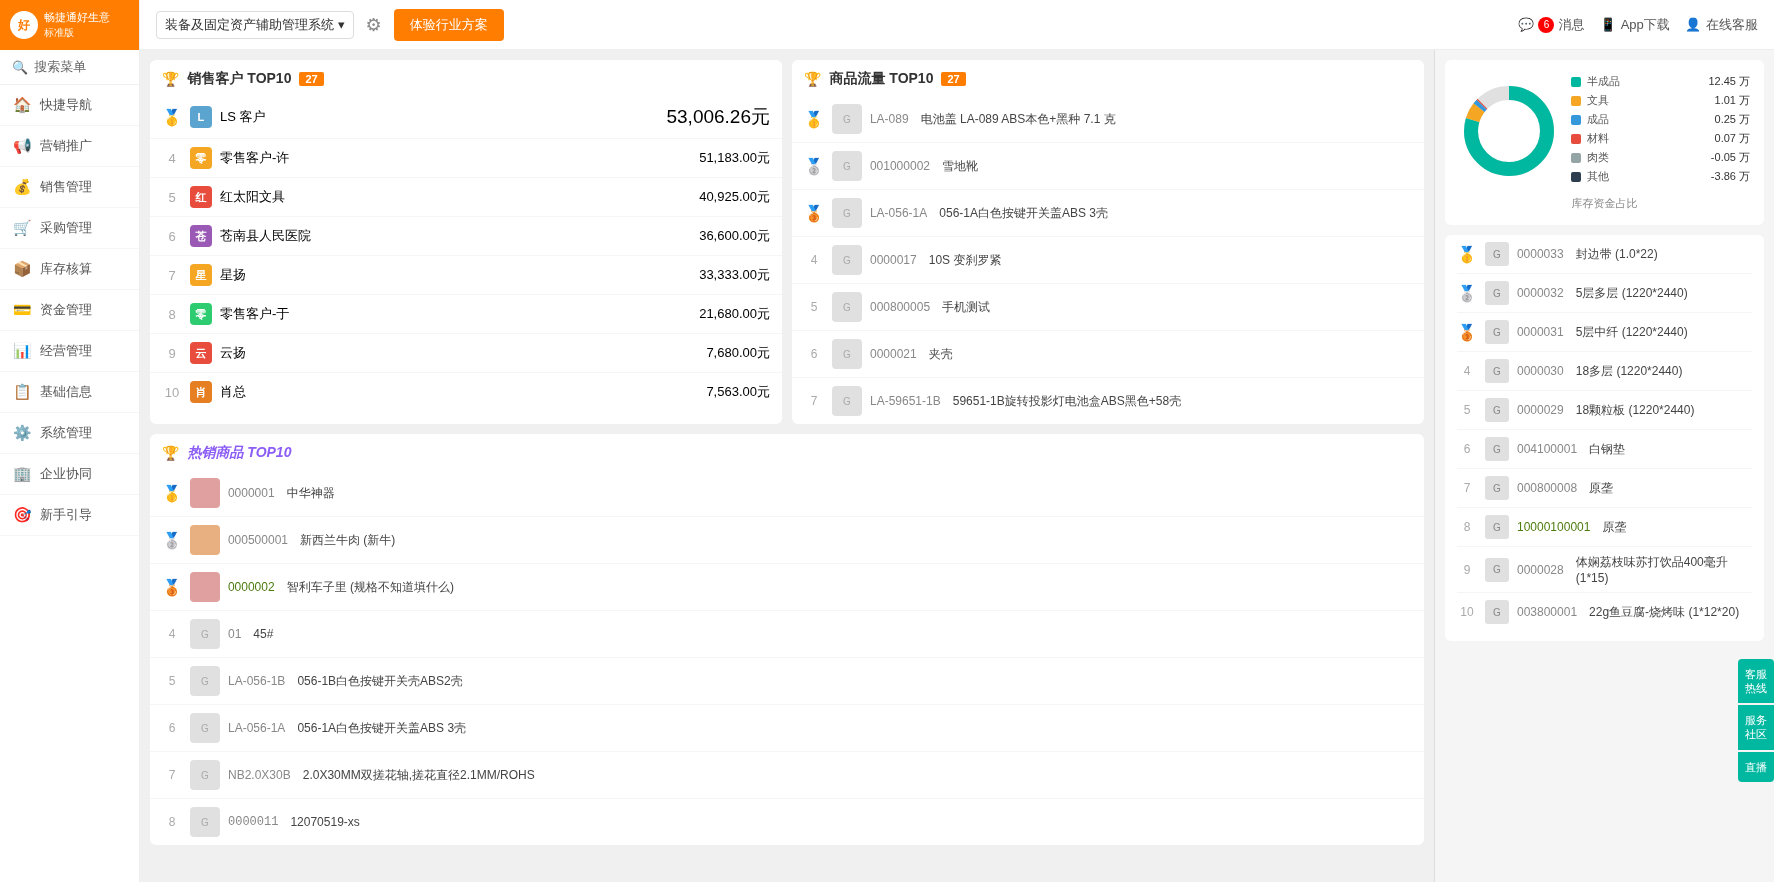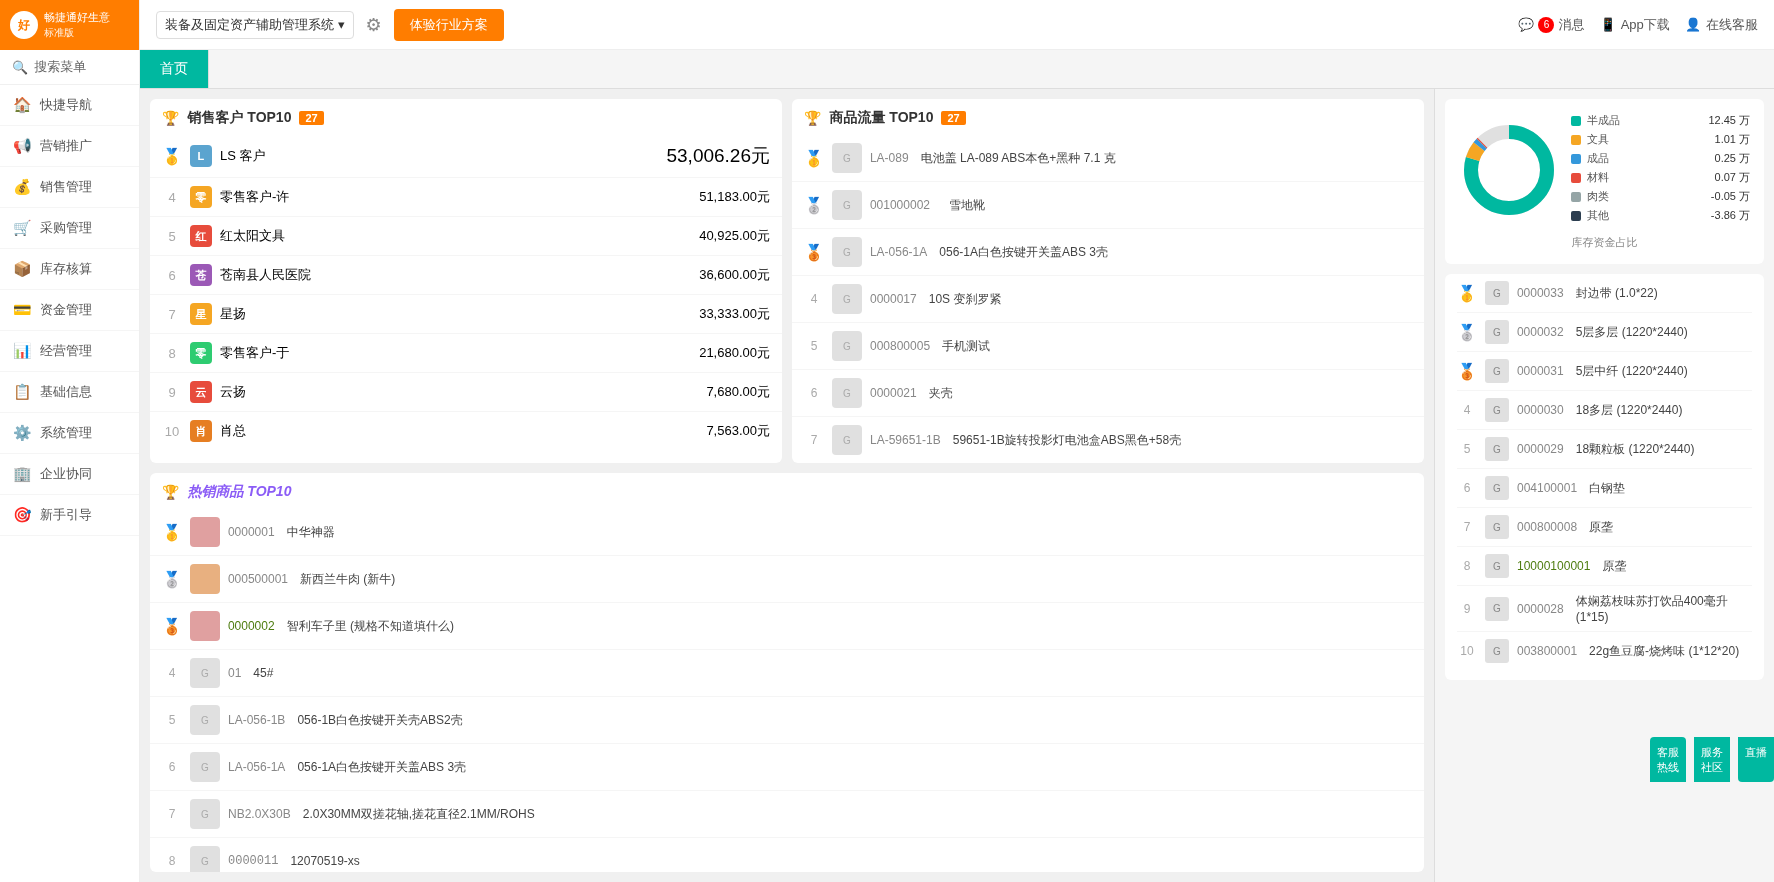--- a/index.html
+++ b/index.html
@@ -301,21 +301,22 @@
     .medal-gold { color: #f5a623; font-size: 16px; }
     .medal-silver { color: #aaa; font-size: 16px; }
     .medal-bronze { color: #cd7f32; font-size: 16px; }
 
     
     .float-buttons {
       position: fixed;
       right: 0;
       bottom: 100px;
       display: flex;
-      gap: 8px;
+      flex-direction: column;
+      gap: 2px;
     }
     .float-btn {
       background: #00b8a0;
       color: #fff;
       padding: 8px 6px;
       font-size: 11px;
       text-align: center;
       cursor: pointer;
       width: 36px;
       line-height: 1.3;
@@ -437,23 +438,20 @@
         <span>📱</span>
         <span>App下载</span>
       </div>
       <div class="topbar-right-item">
         <span>👤</span>
         <span>在线客服</span>
       </div>
     </div>
   </div>
 
-  <div class="nav-tabs">
-    <div class="nav-tab active">首页</div>
-  </div>
 
   <div class="content">
 
     <div class="content-left">
       <div class="two-col">
 
         <div class="card col-half">
           <div class="section-header">
             <span style="color:#f5a623;">🏆</span>
             <span style="font-size:14px;font-weight:bold;color:#333;">销售客户 TOP10</span>
@@ -528,21 +526,21 @@
           <div>
             <div class="product-row">
               <span class="medal-gold">🥇</span>
               <div class="img-placeholder-sm">G</div>
               <span style="color:#888;margin-right:4px;">LA-089</span>
               <span>电池盖 LA-089 ABS本色+黑种 7.1 克</span>
             </div>
             <div class="product-row">
               <span class="medal-silver">🥈</span>
               <div class="img-placeholder-sm">G</div>
-              <span style="color:#888;margin-right:11px;">001000002</span>
+              <span style="color:#888;margin-right:4px;">001000002</span>
               <span>雪地靴</span>
             </div>
             <div class="product-row">
               <span class="medal-bronze">🥉</span>
               <div class="img-placeholder-sm">G</div>
               <span style="color:#888;margin-right:4px;">LA-056-1A</span>
               <span>056-1A白色按键开关盖ABS 3壳</span>
             </div>
             <div class="product-row">
               <span style="width:20px;text-align:center;color:#aaa;">4</span>

